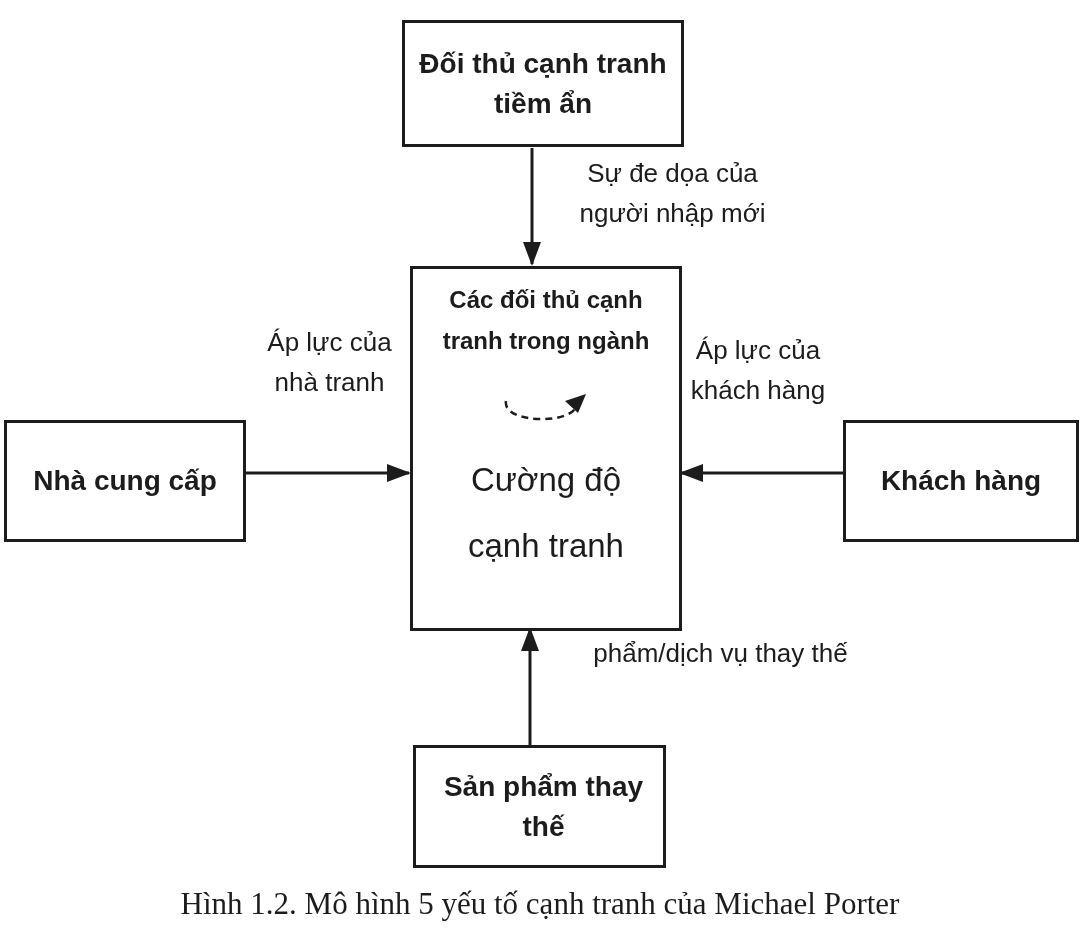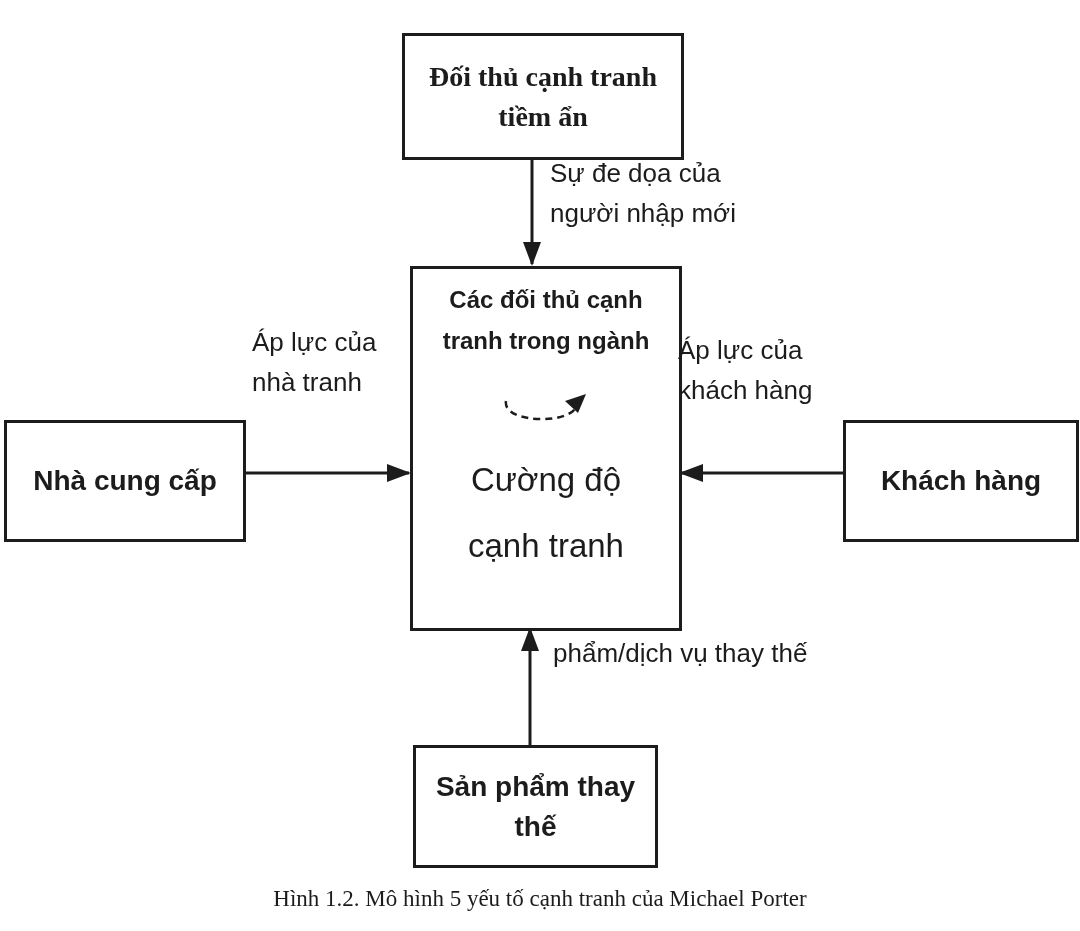--- a/index.html
+++ b/index.html
@@ -30,24 +30,24 @@
     background: #ffffff;
     display: flex;
     flex-direction: column;
     align-items: center;
     justify-content: center;
     text-align: center;
     font-weight: bold;
     font-size: 28px;
     line-height: 40px;
   }
-  .top-box    { left: 402px; top: 33px;  width: 276px; height: 121px; font-family: Liberation Serif, serif; }
+  .top-box    { left: 402px; top: 20px;  width: 276px; height: 121px; }
   .left-box   { left: 4px;  top: 420px; width: 236px; height: 116px; }
   .right-box  { left: 843px; top: 420px; width: 230px; height: 116px; }
-  .bottom-box { left: 413px; top: 745px; width: 239px; height: 117px; }
+  .bottom-box { left: 413px; top: 745px; width: 239px; height: 117px; padding-left: 8px; }
   .center-box {
     position: absolute;
     left: 410px; top: 266px; width: 266px; height: 359px;
     border: 3px solid #1c1c1c;
     background: #ffffff;
   }
   .cb-title {
     position: absolute;
     top: 10px; left: 0; right: 0;
     text-align: center;
@@ -65,32 +65,33 @@
     left: 0; right: 0;
     text-align: center;
     font-size: 33px;
   }
   .intensity-1 { top: 192px; }
   .intensity-2 { top: 258px; }
   .arrow-label {
     position: absolute;
     font-size: 26px;
     line-height: 40px;
+    text-align: center;
   }
   .label-top    { left: 550px; top: 153px; width: 245px; }
   .label-left   { left: 252px; top: 322px; width: 155px; }
   .label-right  { left: 678px; top: 330px; width: 160px; }
   .label-bottom { left: 553px; top: 633px; width: 335px; }
   .caption {
     position: absolute;
     left: 0; right: 0;
     top: 886px;
     text-align: center;
     font-family: "Liberation Serif", serif;
-    font-size: 23px;
+    font-size: 31px;
     color: #1c1c1c;
   }
 </style>
 </head>
 <body>
 
 <div class="canvas">
 
   <svg class="overlay" viewBox="0 0 1080 931">
     <defs>

